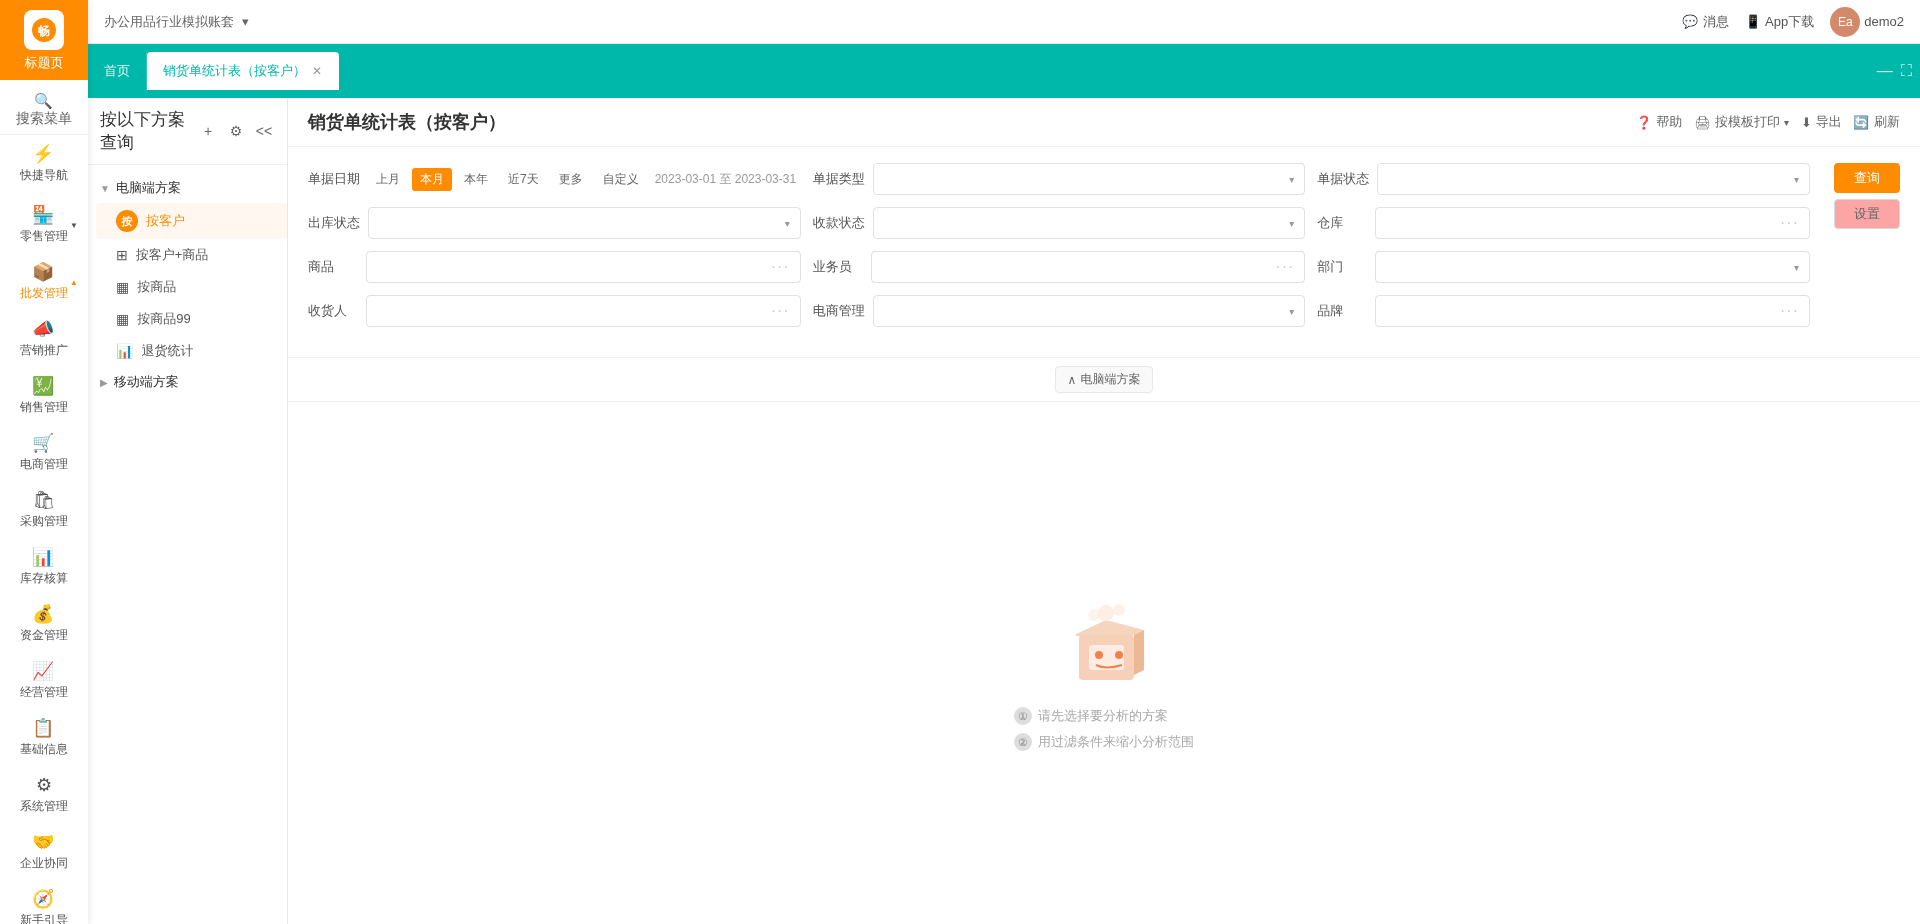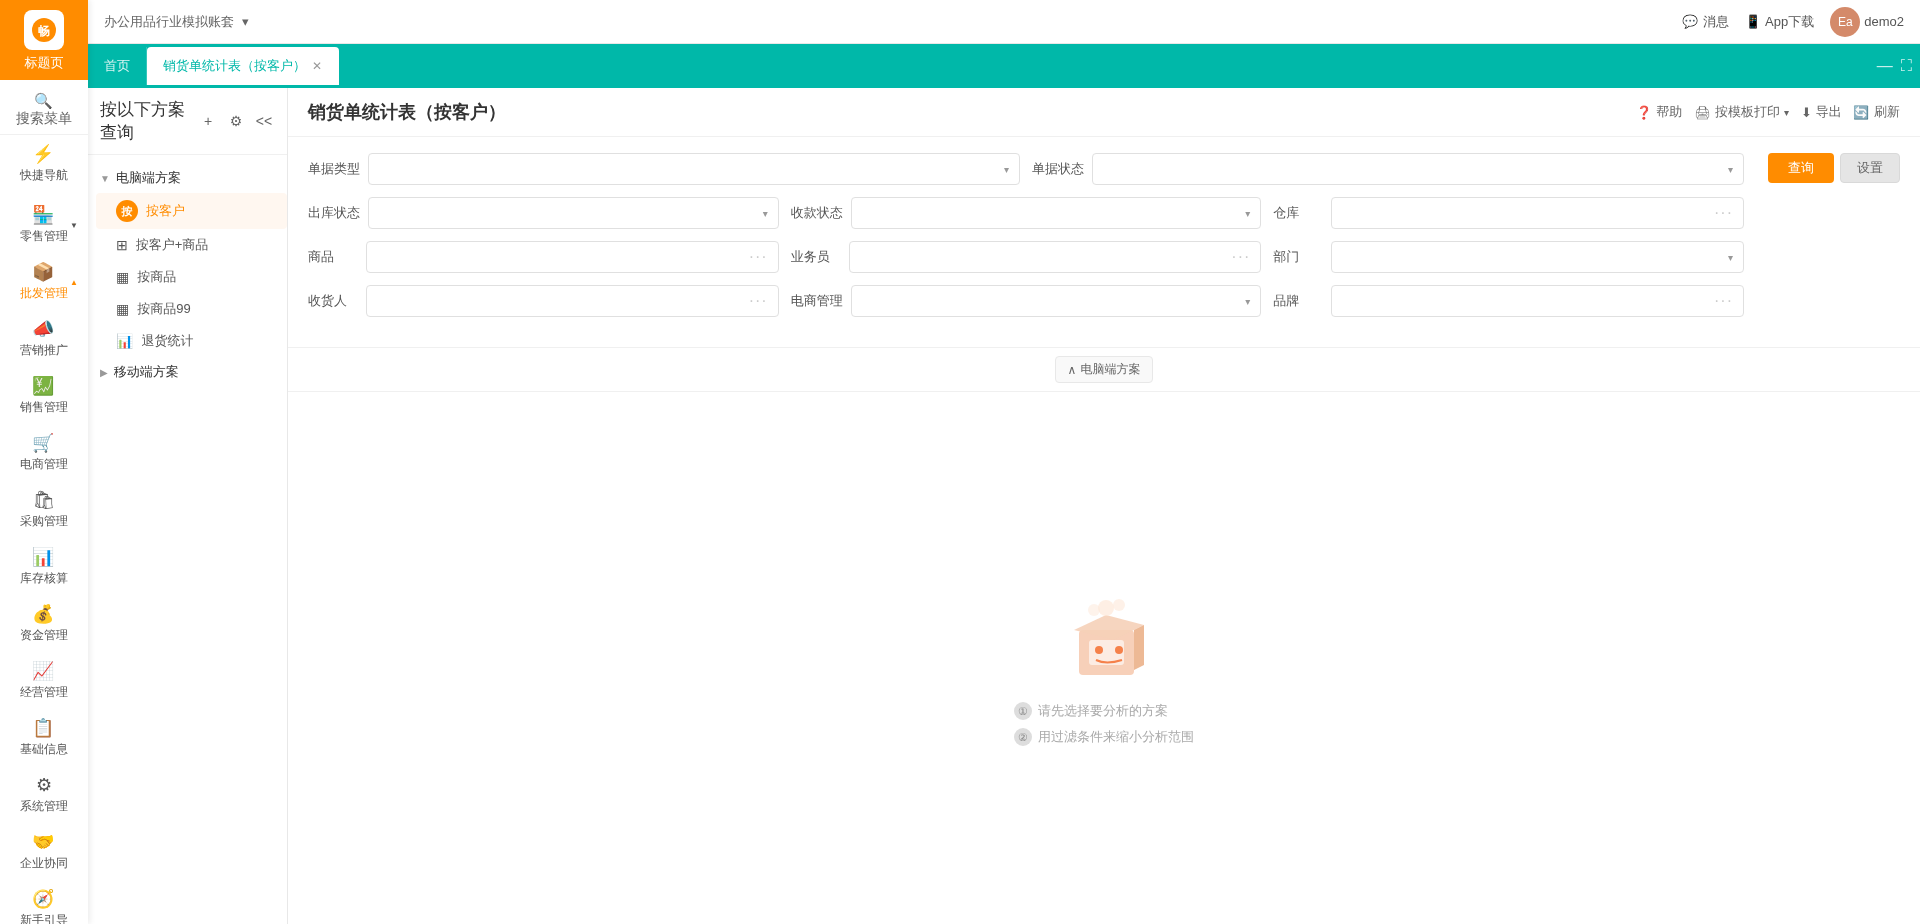--- a/index.html
+++ b/index.html
@@ -125,21 +125,21 @@
       display: flex;
       align-items: center;
       justify-content: center;
       color: #fff;
       font-size: 12px;
     }
 
     
     .tab-bar {
       background: #00b8a9;
-      height: 44px;
+      height: 54px;
       display: flex;
       align-items: center;
       padding: 0 0;
       flex-shrink: 0;
     }
     .tab {
       height: 38px;
       display: flex;
       align-items: center;
       padding: 0 16px;
@@ -362,36 +362,36 @@
       border-radius: 3px;
     }
     .date-range-text {
       font-size: 12px;
       color: #999;
       margin-left: 4px;
     }
 
     .action-buttons {
       display: flex;
-      flex-direction: row;
+      flex-direction: column;
       gap: 6px;
       margin-left: 12px;
     }
     .btn-query {
       background: #ff8c00;
       color: #fff;
       border: none;
       border-radius: 4px;
       padding: 6px 20px;
       cursor: pointer;
       font-size: 13px;
       white-space: nowrap;
     }
     .btn-settings {
-      background: #e5e5e5;
+      background: #fca5a5;
       color: #666;
       border: 1px solid #d9d9d9;
       border-radius: 4px;
       padding: 5px 16px;
       cursor: pointer;
       font-size: 13px;
       white-space: nowrap;
       text-align: center;
     }
 
@@ -655,20 +655,34 @@
             </div>
           </div>
         </div>
 
         <div class="filter-area">
           <div style="display:flex; gap:12px; align-items:flex-start;">
             <div style="flex:1;">
 
               <div class="filter-row">
                 <div class="filter-item">
+                  <span class="filter-label">单据日期</span>
+                  <div style="display:flex;align-items:center;gap:4px;flex:1;">
+                    <div class="date-tabs">
+                      <span class="date-tab">上月</span>
+                      <span class="date-tab active">本月</span>
+                      <span class="date-tab">本年</span>
+                      <span class="date-tab">近7天</span>
+                      <span class="date-tab">更多</span>
+                      <span class="date-tab">自定义</span>
+                    </div>
+                    <span class="date-range-text">2023-03-01 至 2023-03-31</span>
+                  </div>
+                </div>
+                <div class="filter-item">
                   <span class="filter-label">单据类型</span>
                   <div class="filter-control">
                     <span></span>
                     <span class="down-arrow">▾</span>
                   </div>
                 </div>
                 <div class="filter-item">
                   <span class="filter-label">单据状态</span>
                   <div class="filter-control">
                     <span></span>

